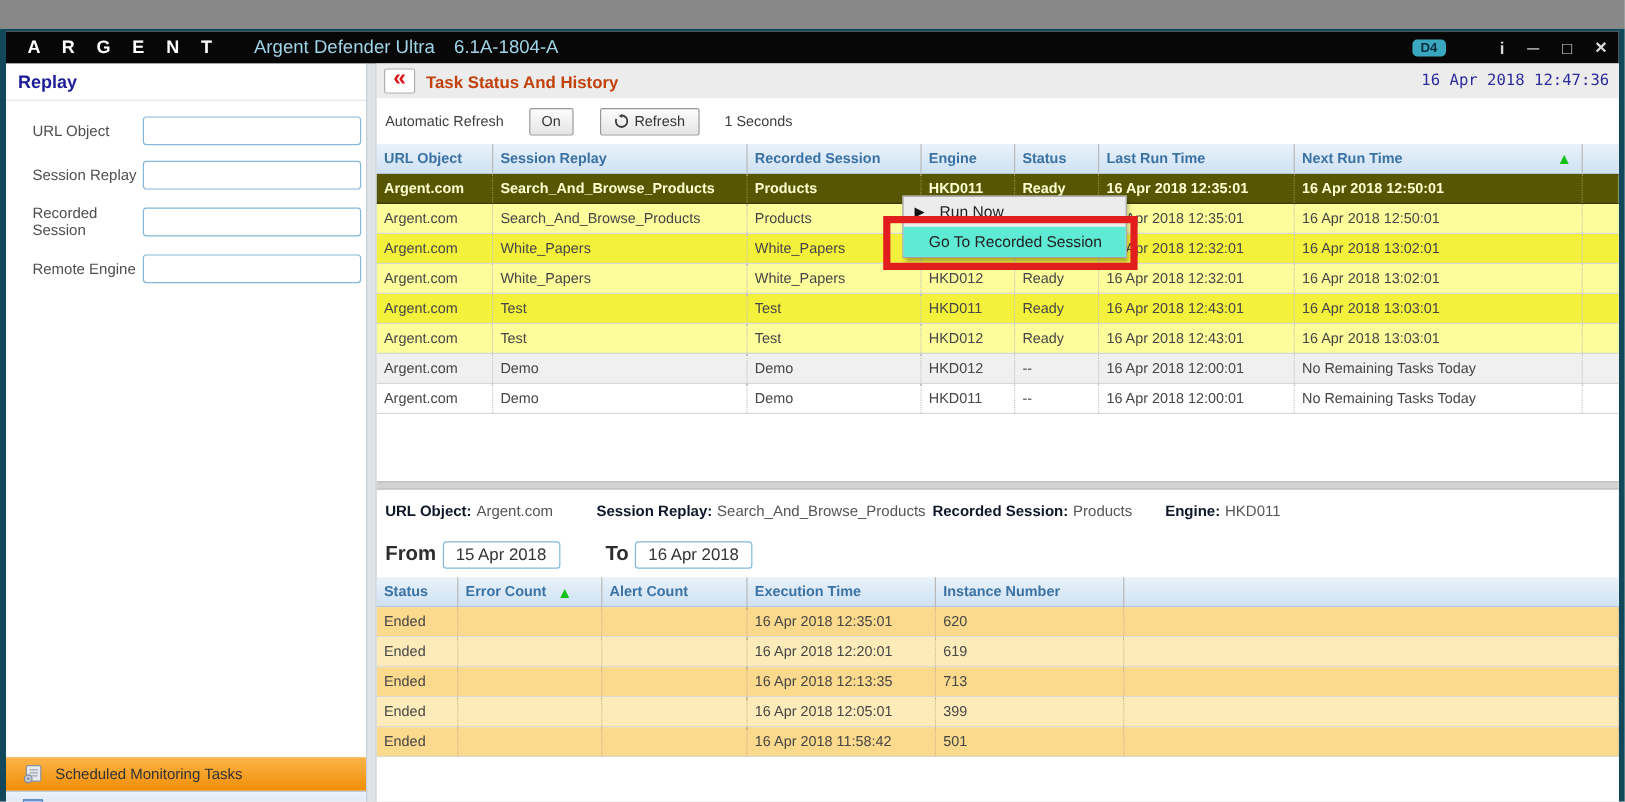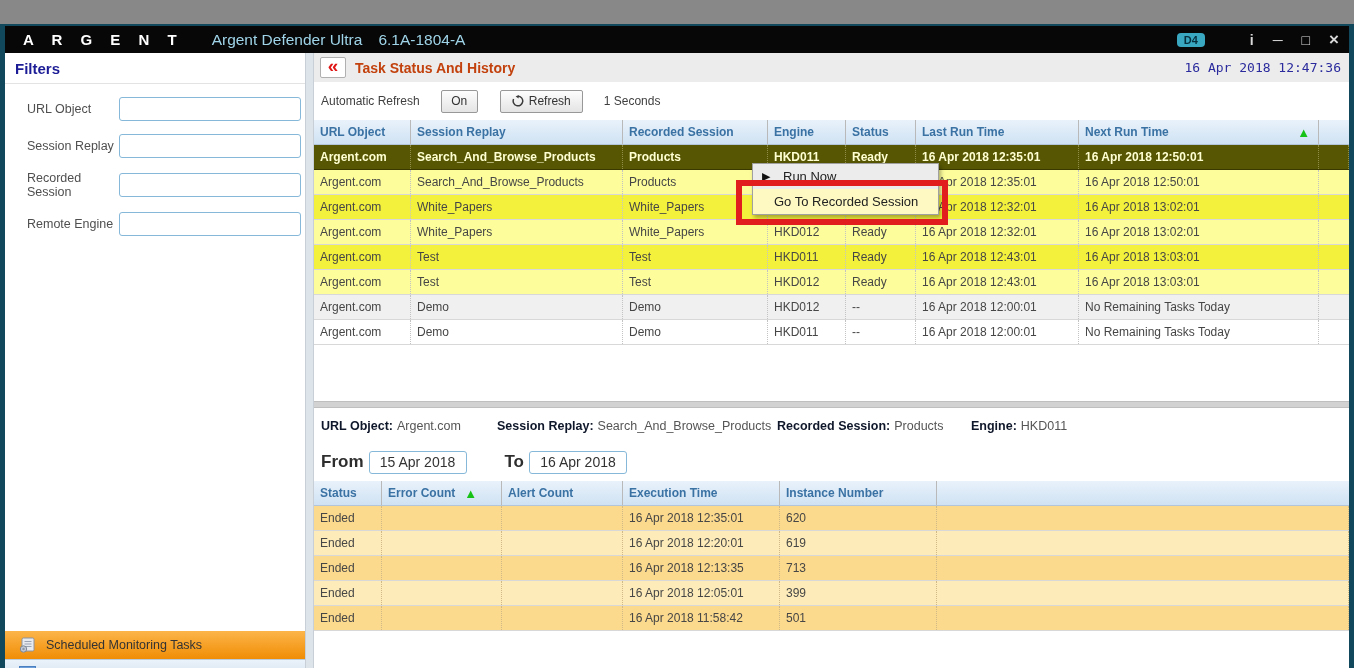--- a/index.html
+++ b/index.html
@@ -113,21 +113,21 @@
   .t2 .trow .c { border-right:1px dotted #d0b887; }
   .trow.a1 { background:#fbd98d; }
   .trow.a2 { background:#fdecb9; }
   .gap2 { flex:1; background:#fff; }
 
   
   .ctxmenu { position:absolute; left:747px; top:137px; width:187px;
     background:#ececec; border:1px solid #a0a0a0; box-shadow:2px 3px 4px rgba(0,0,0,.3); z-index:5; }
   .mi { height:25px; display:flex; align-items:center; font-size:13px; color:#222; padding-left:30px; position:relative; }
   .mi .play { position:absolute; left:9px; font-size:11px; color:#111; }
-  .mi.hl { background:#fef9c3;padding-left:21px; }
+  .mi.hl { background:#5eead4;padding-left:21px; }
   .redbox { position:absolute; left:731px; top:154px; width:212px; height:45px;
     border:6px solid #e11d1d; z-index:6; pointer-events:none; }
 
   .refresh-ico { display:inline-block; }
 </style>
 </head>
 <body>
 
 <div class="window">
 
@@ -140,21 +140,21 @@
       <span class="winbtn">i</span>
       <span class="winbtn">─</span>
       <span class="winbtn">□</span>
       <span class="winbtn close">×</span>
     </span>
   </div>
 
   <div class="app">
 
     <div class="left">
-      <div class="filters-title">Filters</div>
+      <div class="filters-title">Replay</div>
 
       <div class="ffield">
         <label>URL Object</label>
         <input type="text" value="" style="">
       </div>
       <div class="ffield">
         <label>Session Replay</label>
         <input type="text" value="" style="">
       </div>
       <div class="ffield">

